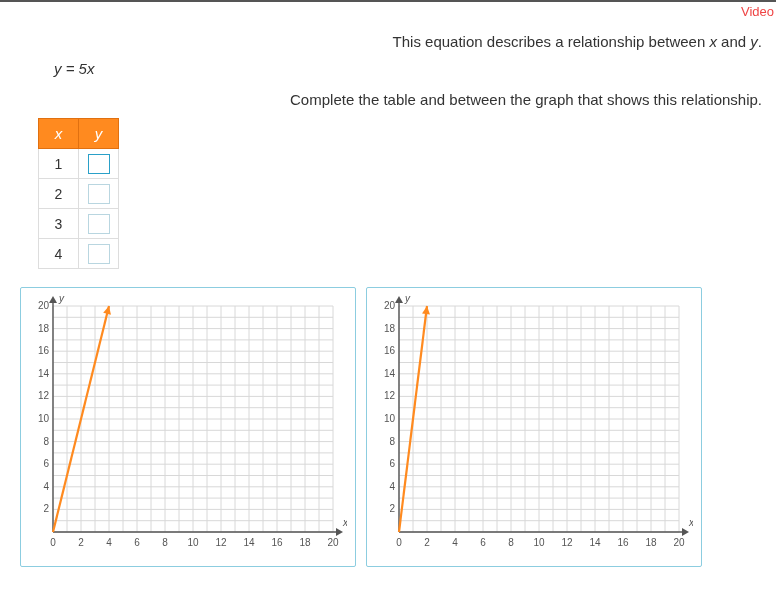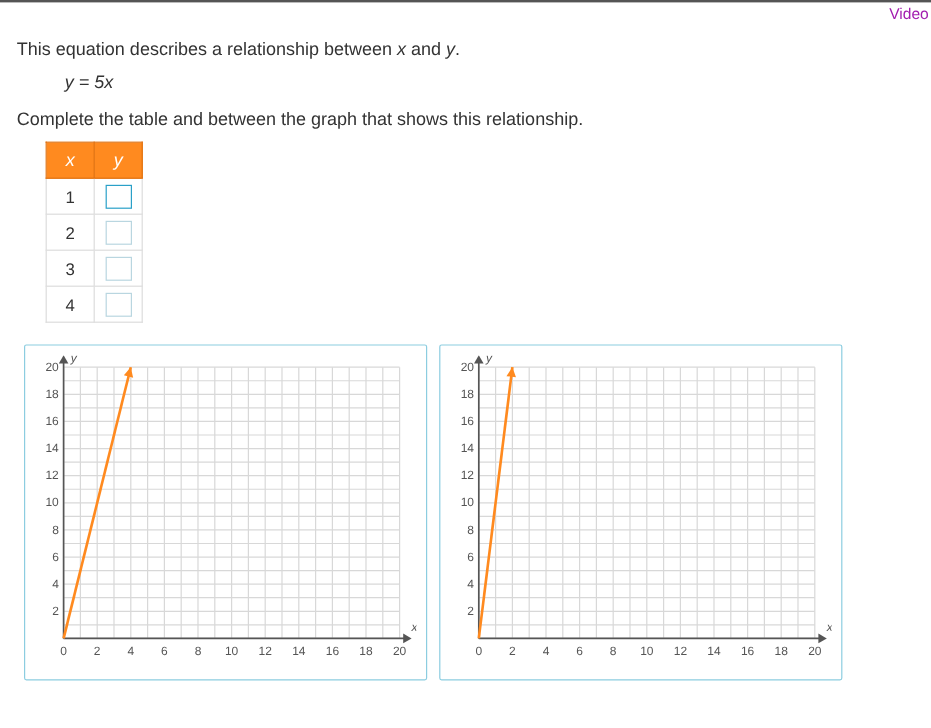--- a/index.html
+++ b/index.html
@@ -12,30 +12,31 @@
     width: 776px;
     background: #fff;
   }
   .topbar {
     border-top: 2px solid #555;
     display: flex;
     justify-content: flex-end;
     padding: 2px 2px 0 0;
   }
   .video-link {
-    color: #a21caf;
+    color: #ef4444;
     font-size: 13px;
     cursor: pointer;
   }
   .content {
     padding: 10px 14px 18px 14px;
   }
   .prompt-line {
     margin: 4px 0 10px 0;
     font-size: 15px;
+    text-align: right;
   }
   .em { font-style: italic; }
   .equation {
     margin: 6px 0 14px 40px;
     font-size: 15px;
     font-style: italic;
   }
   .table-wrap {
     margin: 8px 0 18px 24px;
   }

